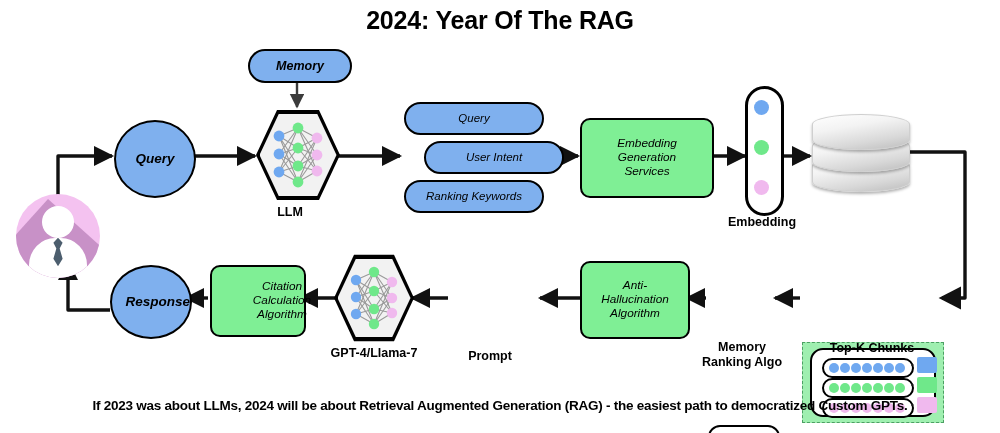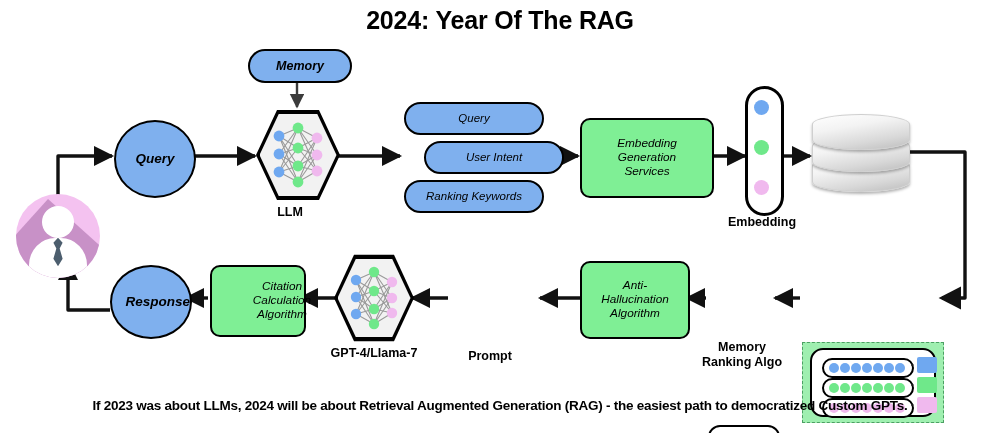--- a/index.html
+++ b/index.html
@@ -249,20 +249,21 @@
     </div>
     <div class="crect" style="left:114px;top:54px;width:20px;height:16px;background:#F0B9EE;"></div>
     <svg viewBox="0 0 140 79" style="position:absolute;inset:0;width:100%;height:100%;">
       <g stroke="#222" stroke-width="1.4" fill="none" stroke-dasharray="2.5 2">
         <path d="M108,22 L112,22"></path>
           <path d="M108,42 L112,42"></path>
           <path d="M108,62 L112,62"></path>
       </g>
     </svg>
   </div>
+  <div class="lbl" style="left:802px;top:341px;width:140px;">Top-K Chunks</div>
 
   <div class="abs rankbox" style="left:708px;top:260px;width:68px;height:76px;">
     <svg viewBox="0 0 68 76" style="position:absolute;inset:0;width:100%;height:100%;">
       <g stroke="#222" stroke-width="1.6" fill="none">
         <path d="M28,18 L42,42"></path>
         <path d="M28,42 L42,18"></path>
         <path d="M28,62 L42,62"></path>
       </g>
       <rect x="9" y="12" width="21" height="12" fill="#6FA8F0"></rect>
       <rect x="40" y="12" width="21" height="12" fill="#6FE88A"></rect>

